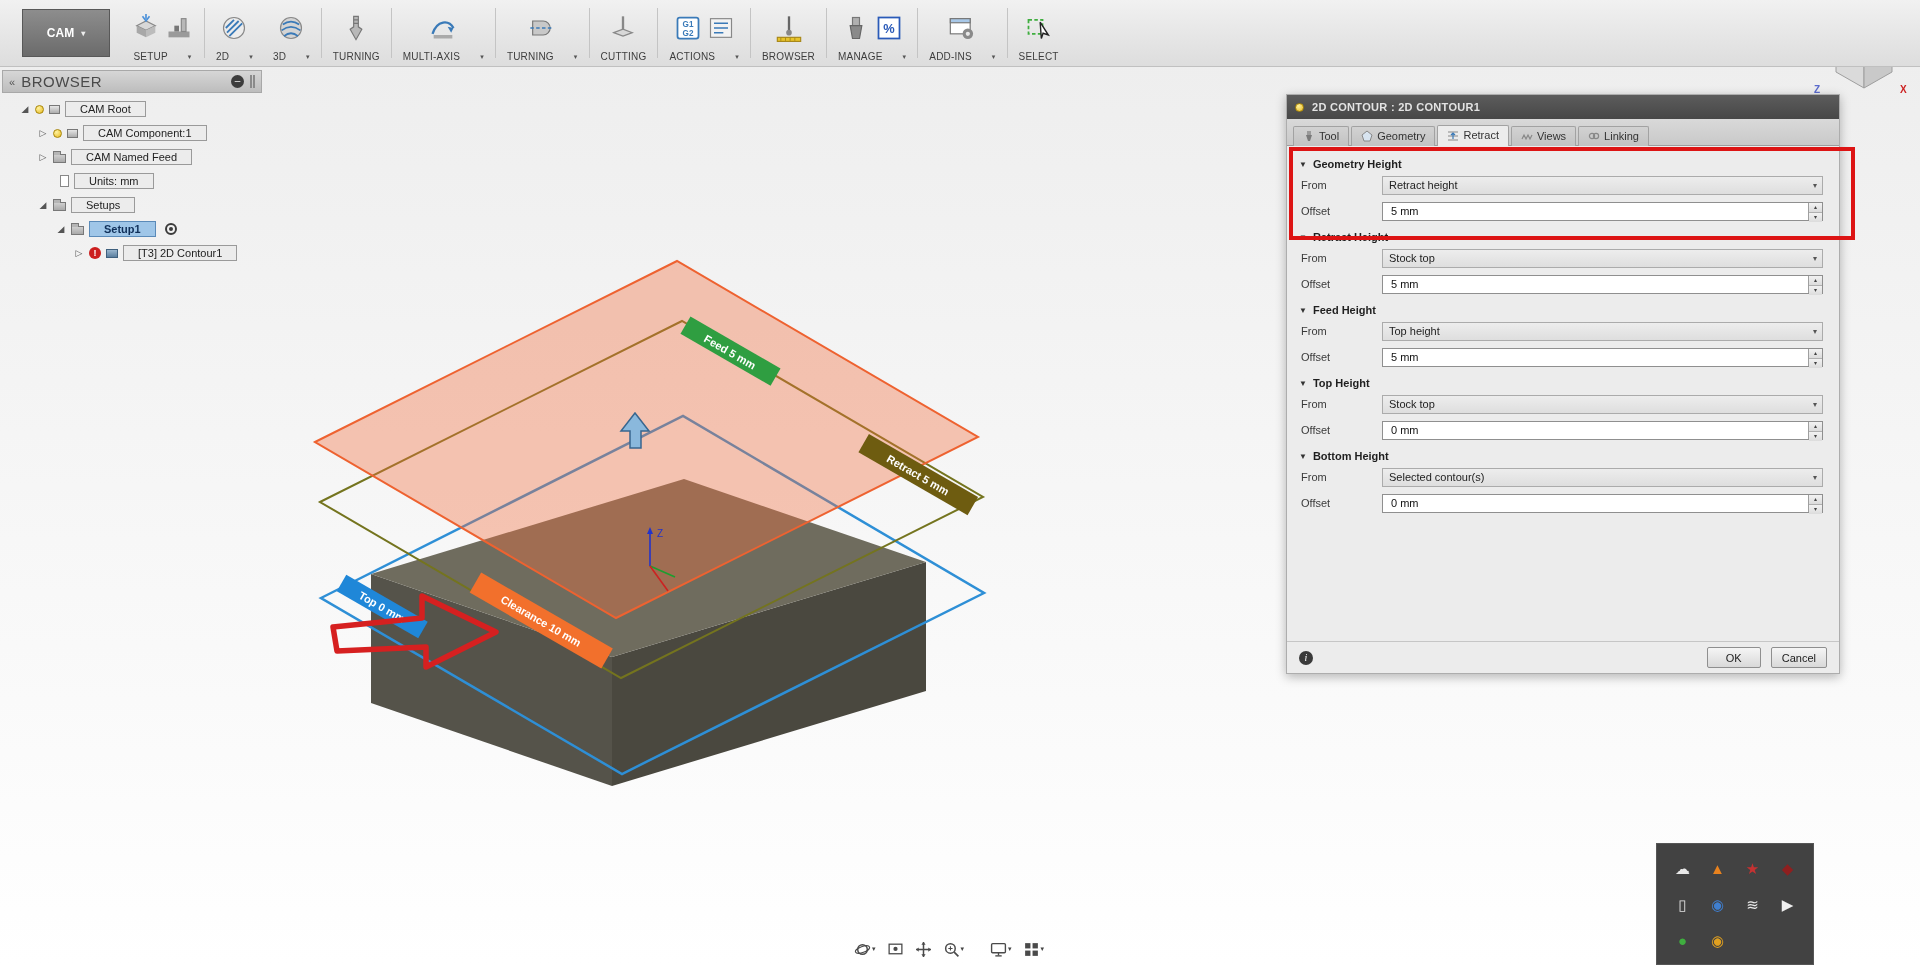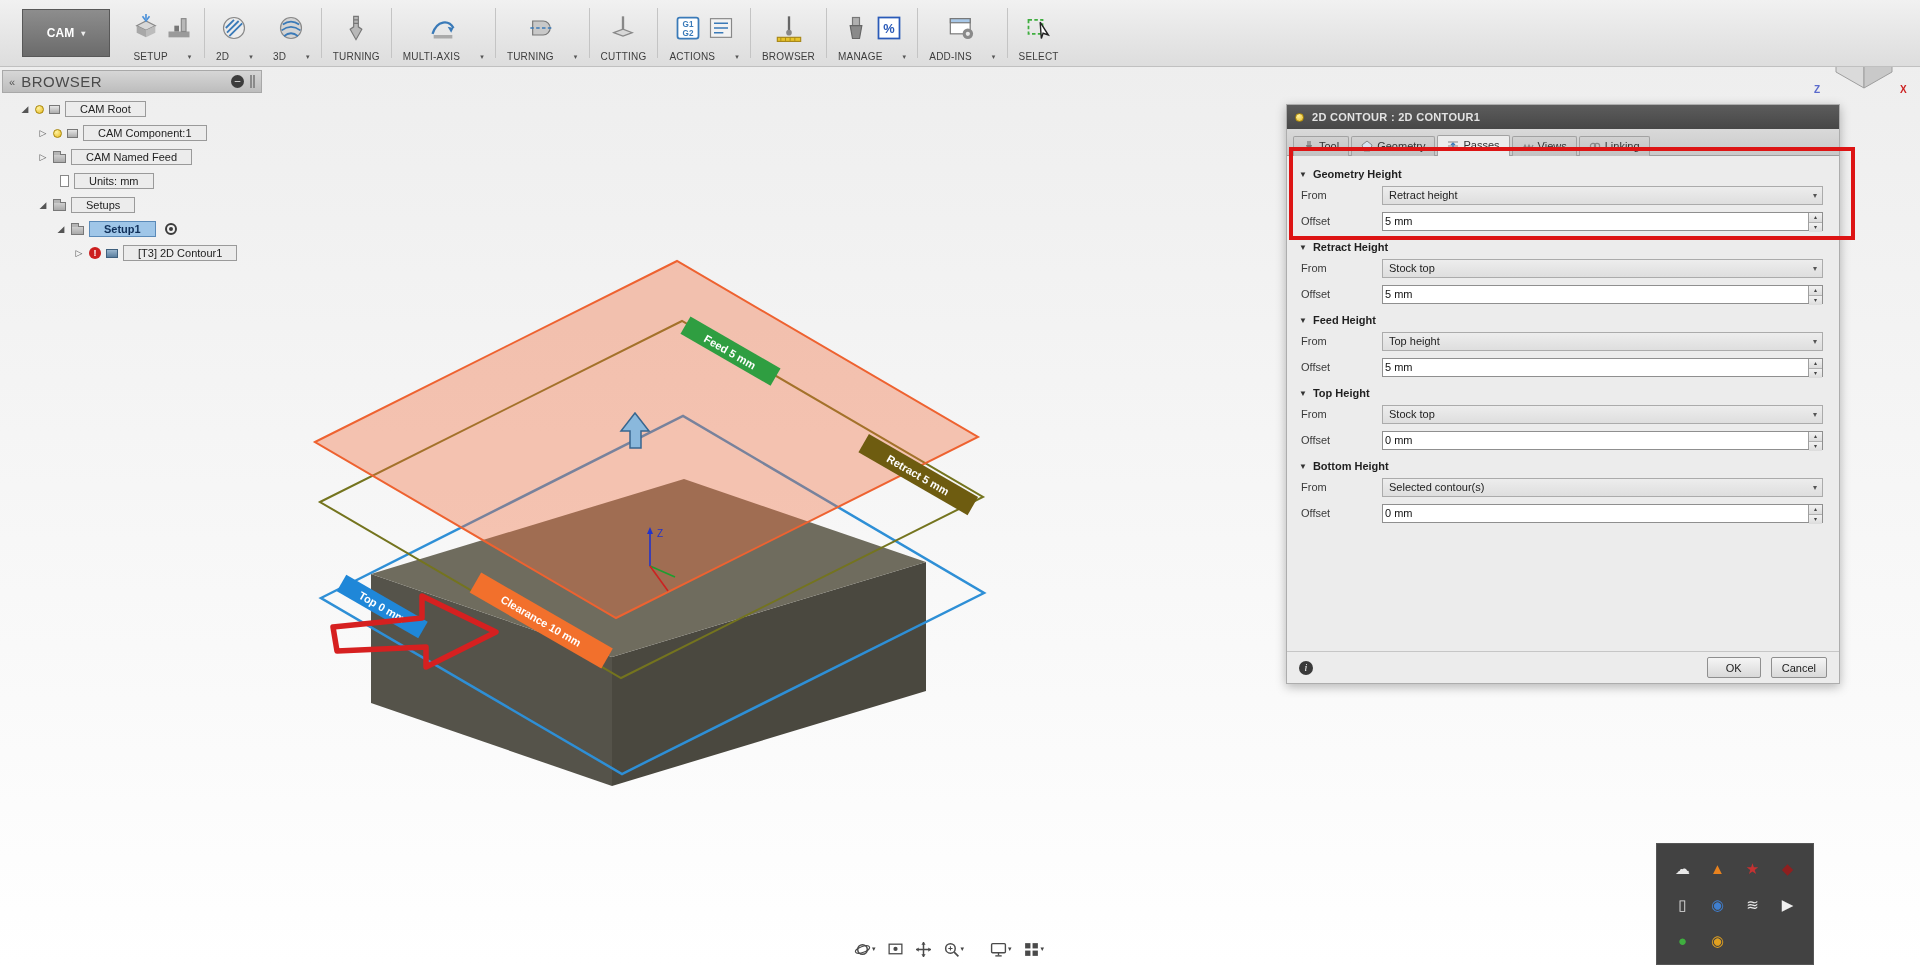--- a/index.html
+++ b/index.html
@@ -50,35 +50,35 @@
   #viewcube .home{position:absolute;left:2px;top:4px;font-size:13px;color:#666;}
   #viewcube .axis{position:absolute;font-size:10px;font-weight:bold;}
 
   
   #navbar{position:absolute;left:850px;top:936px;height:26px;display:flex;align-items:center;gap:3px;z-index:5;}
   .nav-btn{height:24px;display:flex;align-items:center;justify-content:center;padding:0 3px;gap:1px;cursor:pointer;border:1px solid transparent;border-radius:2px;}
   .nav-btn .caret{font-size:7px;color:#444;}
   .nav-gap{width:12px;}
 
   
-  #dialog{position:absolute;left:1286px;top:104px;width:554px;height:580px;background:#ececec;border:1px solid #adadad;box-shadow:0 3px 10px rgba(0,0,0,.28);display:flex;flex-direction:column;z-index:7;}
+  #dialog{position:absolute;left:1286px;top:94px;width:554px;height:580px;background:#ececec;border:1px solid #adadad;box-shadow:0 3px 10px rgba(0,0,0,.28);display:flex;flex-direction:column;z-index:7;}
   .dtitle{height:24px;background:linear-gradient(#5c5c5c,#474747);display:flex;align-items:center;gap:8px;padding:0 8px;}
   .dtitle .t{font-size:11px;font-weight:bold;color:#e3e3e3;letter-spacing:.3px;}
   .dtabs{height:27px;background:linear-gradient(#d9d9d9,#c9c9c9);border-bottom:1px solid #9e9e9e;display:flex;align-items:flex-end;padding:0 6px;gap:2px;}
   .tab{display:flex;align-items:center;gap:4px;font-size:11px;color:#333;border:1px solid #a2a2a2;border-bottom:none;background:linear-gradient(#d2d2d2,#c2c2c2);padding:3px 9px 4px;position:relative;top:1px;cursor:pointer;border-radius:2px 2px 0 0;}
   .tab.active{background:#ececec;padding-bottom:5px;}
   .dbody{flex:1;padding-top:8px;}
   .dsec-h{display:flex;align-items:center;gap:6px;font-size:11px;font-weight:bold;color:#1f1f1f;padding:4px 0 5px 12px;}
   .dsec-h .tri{font-size:8px;color:#333;cursor:pointer;}
   .drow{display:flex;align-items:center;height:20px;margin:0 16px 6px 14px;}
   .dlabel{width:81px;font-size:11px;color:#3a3a3a;}
   .dropdown{flex:1;height:19px;background:linear-gradient(#ededed,#dedede);border:1px solid #ababab;display:flex;align-items:center;padding:0 6px;font-size:11px;color:#222;position:relative;cursor:pointer;}
   .dd-caret{position:absolute;right:5px;font-size:8px;color:#555;}
   .spininput{flex:1;height:19px;background:#fff;border:1px solid #8f8f8f;display:flex;align-items:stretch;}
-  .spininput input{flex:1;border:none;outline:none;font-size:11px;font-family:"Liberation Sans",sans-serif;padding:0 2px;background:transparent;color:#111;}
+  .spininput input{flex:1;border:none;outline:none;font-size:11px;font-family:"Liberation Sans",sans-serif;padding:0 8px;background:transparent;color:#111;}
   .spin{width:14px;border-left:1px solid #9f9f9f;display:flex;flex-direction:column;}
   .spin span{flex:1;font-size:6px;color:#444;text-align:center;line-height:9px;background:linear-gradient(#f2f2f2,#dcdcdc);cursor:pointer;}
   .spin span:first-child{border-bottom:1px solid #b0b0b0;}
   .dfooter{height:32px;border-top:1px solid #c6c6c6;display:flex;align-items:center;padding:0 12px;gap:10px;}
   .info-i{width:14px;height:14px;border-radius:50%;background:#3a3a3a;color:#fff;font-size:10px;font-style:italic;font-family:"Liberation Serif",serif;display:flex;align-items:center;justify-content:center;cursor:pointer;}
   .dfooter .sp{flex:1;}
   .dbtn{min-width:54px;height:21px;background:linear-gradient(#f5f5f5,#d9d9d9);border:1px solid #8f8f8f;border-radius:2px;font-size:11px;color:#222;display:flex;align-items:center;justify-content:center;padding:0 10px;cursor:pointer;}
 
   
   #red-rect{position:absolute;left:1289px;top:147px;width:566px;height:93px;border:4px solid #dd1414;z-index:9;pointer-events:none;}
@@ -457,21 +457,21 @@
         <svg width="12" height="12" viewBox="0 0 12 12">
             <polygon points="6,1 11,5 9,11 3,11 1,5" fill="#d8e4f0" stroke="#888"></polygon>
           </svg>
         <span>Geometry</span>
       </div>
       <div class="tab active">
         <svg width="12" height="12" viewBox="0 0 12 12">
             <path d="M1 3 h10 M1 7 h10 M1 11 h10" stroke="#888" stroke-width="1.2"></path>
             <path d="M6 10 V4 M4 6 l2 -2 2 2" stroke="#3a7ab8" fill="none" stroke-width="1.2"></path>
           </svg>
-        <span>Passes</span>
+        <span>Retract</span>
       </div>
       <div class="tab">
         <svg width="12" height="12" viewBox="0 0 12 12">
             <path d="M1 9 l2 -4 2 4 2 -4 2 4 2 -4" stroke="#888" fill="none" stroke-width="1.2"></path>
           </svg>
         <span>Views</span>
       </div>
       <div class="tab">
         <svg width="12" height="12" viewBox="0 0 12 12">
             <circle cx="4" cy="6" r="2.6" fill="none" stroke="#888" stroke-width="1.2"></circle>

